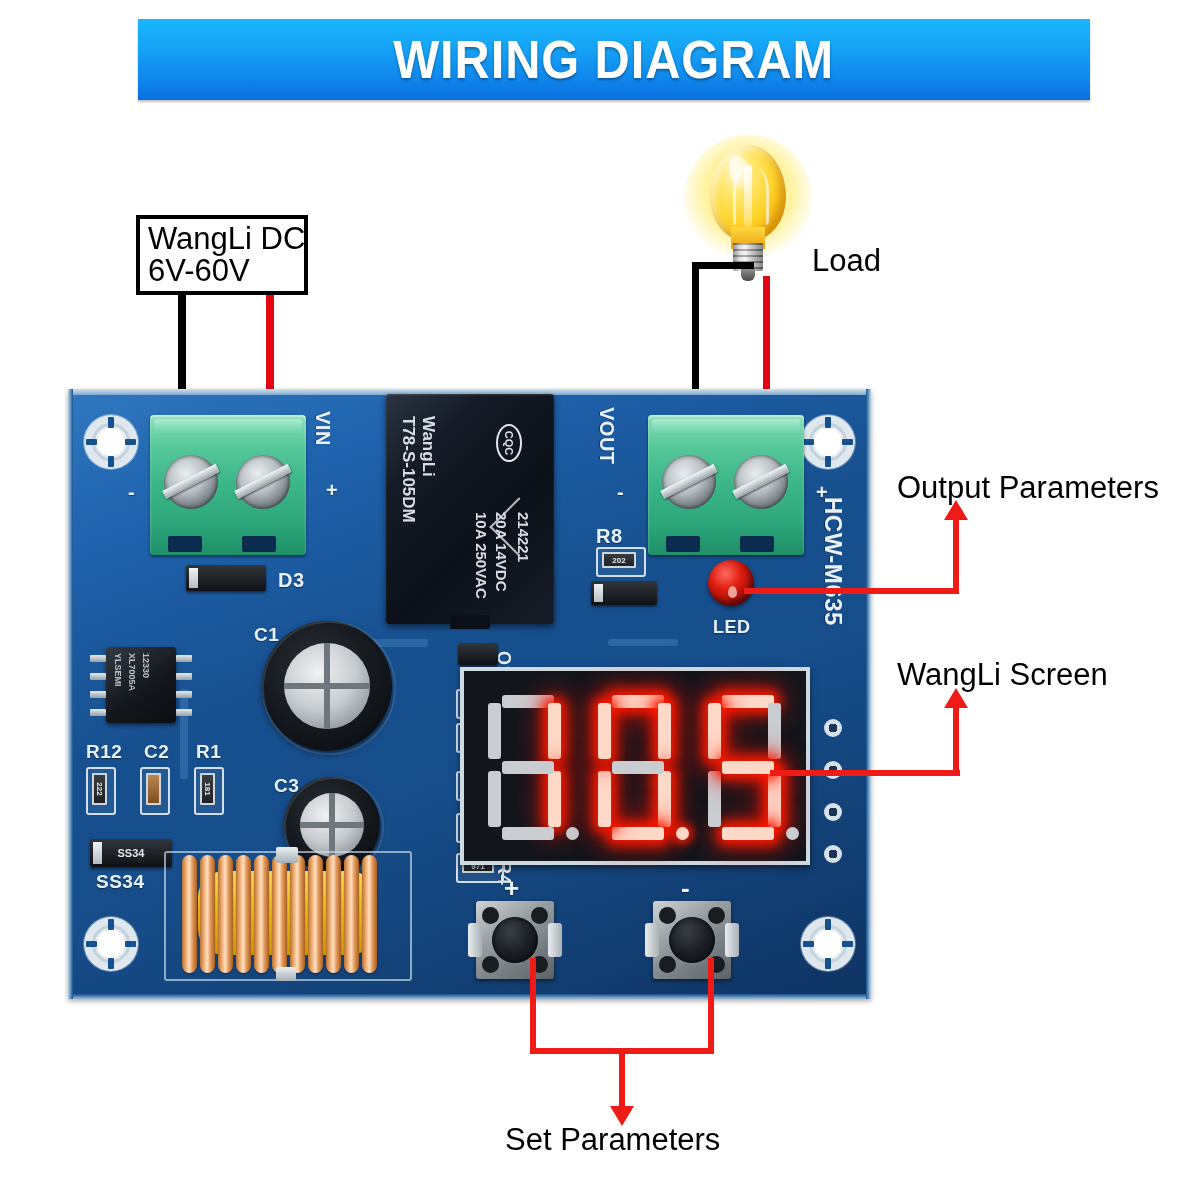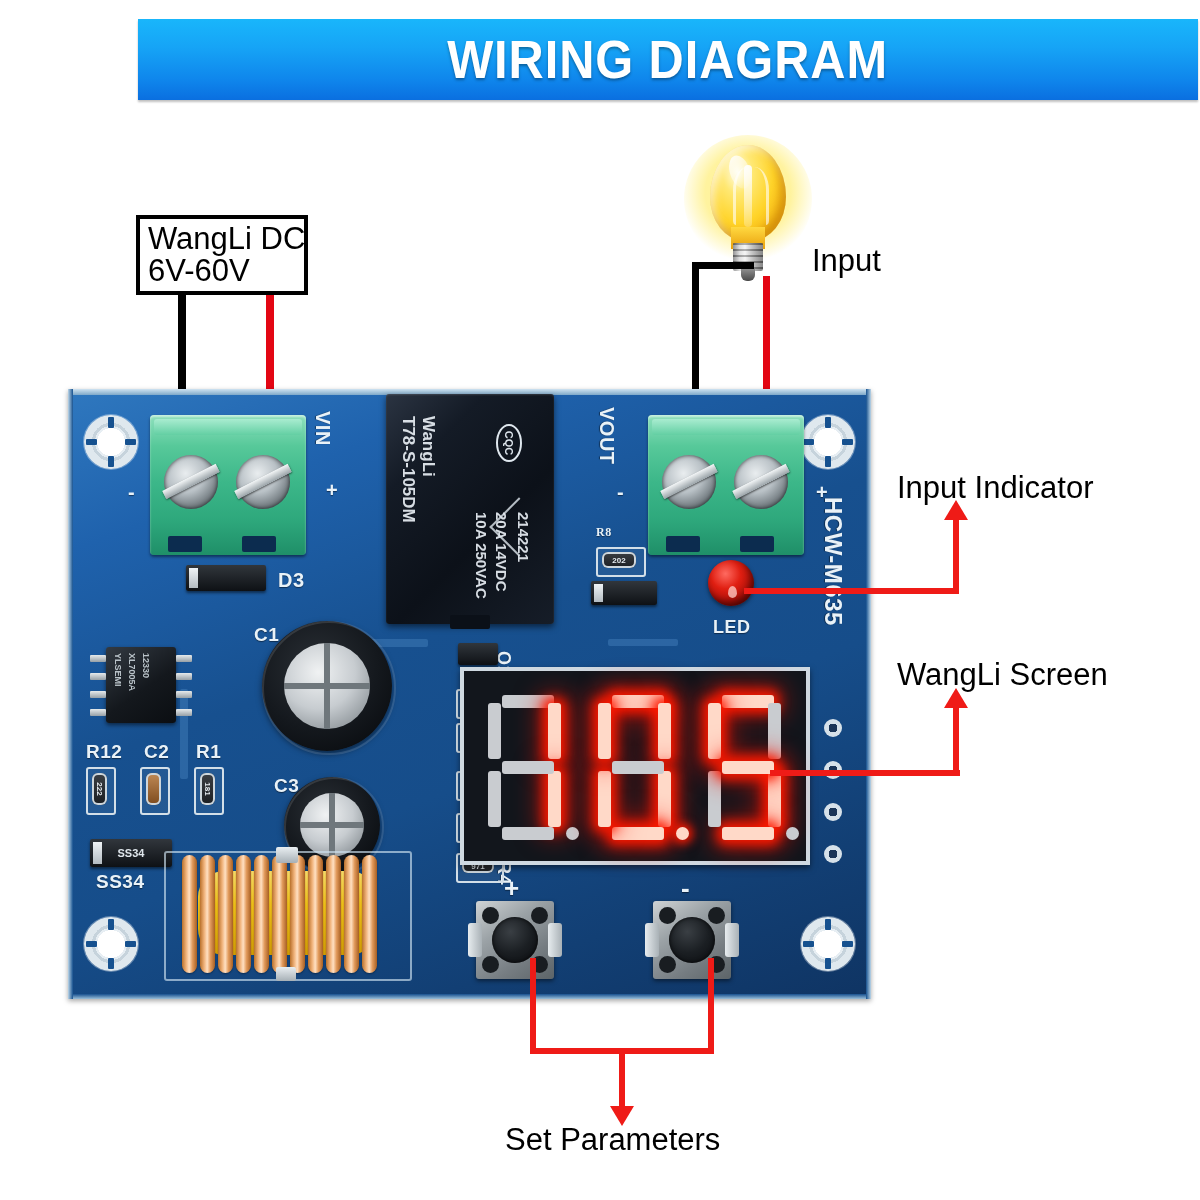--- a/index.html
+++ b/index.html
@@ -3,21 +3,21 @@
 <meta charset="utf-8">
 <title>Wiring Diagram</title>
 <style>
   html,body{margin:0;padding:0;background:#ffffff;}
   body{width:1200px;height:1200px;position:relative;overflow:hidden;
        font-family:"Liberation Sans",sans-serif;}
 
   .abs{position:absolute;}
 
   
-  #banner{left:138px;top:19px;width:1060px;height:81px;
+  #banner{left:138px;top:19px;width:952px;height:81px;
           background:linear-gradient(180deg,#19b6fb 0%,#16a4f6 35%,#0f86ec 75%,#0a6fe0 100%);
           box-shadow:0 2px 2px rgba(0,0,0,.25);
           display:flex;align-items:center;justify-content:center;}
   #banner-title{color:#ffffff;font-size:53px;font-weight:bold;letter-spacing:1px;
           font-family:"Liberation Sans Narrow","Liberation Sans",sans-serif;
           transform:scaleX(.92);text-shadow:0 2px 3px rgba(0,0,0,.35);white-space:nowrap;}
 
   
   #input-box{left:136px;top:215px;width:172px;height:80px;background:#fff;
              border:4px solid #000;box-sizing:border-box;
@@ -129,21 +129,21 @@
   #ic{position:absolute;left:38px;top:258px;width:70px;height:76px;border-radius:3px;
      background:linear-gradient(145deg,#333a42,#14181d 55%,#0b0e12);
      box-shadow:0 2px 4px rgba(0,0,0,.55);}
   #ic .pin{position:absolute;width:16px;height:7px;border-radius:1px;
      background:linear-gradient(180deg,#e6eaec,#97a0a6);}
   #ic .lbl{position:absolute;left:12px;top:8px;color:#b9c2c8;font-size:9px;font-weight:bold;
      transform:rotate(90deg);transform-origin:left top;white-space:nowrap;line-height:1.35;}
 
   
   .pad{position:absolute;border-radius:3px;border:2px solid #d3dfe8;background:rgba(255,255,255,.06);}
-  .smd{position:absolute;border-radius:6px;
+  .smd{position:absolute;border-radius:1px;
      background:linear-gradient(180deg,#3b3f44,#1b1e22);
      box-shadow:inset 0 0 0 2px #cdd6dc;}
   .smd span{position:absolute;left:0;right:0;top:50%;transform:translateY(-50%) rotate(90deg);
      color:#e7edf2;font-size:8px;text-align:center;font-weight:bold;}
   .smd.h span{transform:translateY(-50%);}
   .diode{position:absolute;border-radius:2px;
      background:linear-gradient(180deg,#31363c,#0e1115);box-shadow:0 2px 3px rgba(0,0,0,.5);}
   .diode .band{position:absolute;left:3px;top:3px;bottom:3px;width:9px;
      background:linear-gradient(180deg,#eff3f5,#b4bcc2);}
   .diode .t{position:absolute;left:0;right:0;top:50%;transform:translateY(-50%);
@@ -214,21 +214,21 @@
   <div class="bulb-glow"></div>
   <div class="bulb-glass">
     <div class="bulb-hl"></div>
   </div>
   <div class="bulb-fil"></div>
   <div class="bulb-fil2"></div>
   <div class="bulb-neck"></div>
   <div class="bulb-base"></div>
   <div class="bulb-tip"></div>
 </div>
-<div class="abs anno" style="left:812px;top:243px;">Input</div>
+<div class="abs anno" style="left:812px;top:243px;">Load</div>
 
 <div class="abs wire-black" style="left:692px;top:262px;width:62px;height:7px;"></div>
 <div class="abs wire-black" style="left:692px;top:262px;width:7px;height:215px;"></div>
 <div class="abs wire-red" style="left:763px;top:276px;width:7px;height:200px;"></div>
 
 <div class="abs" id="pcb">
   <div class="edge-top"></div>
   <div class="edge-bot"></div>
   <div class="edge-l"></div>
   <div class="edge-r"></div>
@@ -299,21 +299,21 @@
   </div>
   <div class="silk rot big" style="left:550px;top:18px;">VOUT</div>
   <div class="silk big" style="left:549px;top:92px;">-</div>
   <div class="silk big" style="left:748px;top:92px;">+</div>
   <div class="silk rot" style="left:779px;top:108px;font-size:24px;">HCW-M635</div>
 
   <div class="pad" style="left:528px;top:158px;width:46px;height:26px;"></div>
   <div class="smd h" style="left:534px;top:163px;width:34px;height:16px;">
       <span>202</span>
     </div>
-  <div class="silk" style="left:528px;top:136px;font-size:12px;font-family:Liberation Serif, serif;">R8</div>
+  <div class="silk" style="left:528px;top:136px;font-size:20px;">R8</div>
   <div class="diode" style="left:523px;top:192px;width:66px;height:24px;">
     <div class="band"></div>
   </div>
   <div id="led"></div>
   <div class="silk" style="left:645px;top:228px;font-size:18px;">LED</div>
 
   <div id="ic">
     <div class="pin" style="left:-16px;top:8px;"></div>
     <div class="pin" style="left:-16px;top:26px;"></div>
     <div class="pin" style="left:-16px;top:44px;"></div>
@@ -461,21 +461,21 @@
     <div class="w" style="left:114px;"></div>
     <div class="w" style="left:132px;"></div>
     <div class="w" style="left:150px;"></div>
     <div class="w" style="left:168px;"></div>
     <div class="w" style="left:186px;"></div>
     <div class="lead" style="left:100px;top:-12px;width:22px;height:16px;"></div>
     <div class="lead" style="left:100px;bottom:-10px;width:20px;height:14px;"></div>
   </div>
 </div>
 
-<div class="abs anno" style="left:897px;top:470px;">Input Indicator</div>
+<div class="abs anno" style="left:897px;top:470px;">Output Parameters</div>
 <div class="abs ar" style="left:744px;top:588px;width:215px;height:6px;"></div>
 <div class="abs ar" style="left:953px;top:518px;width:6px;height:76px;"></div>
 <div class="abs arrow-up" style="left:944px;top:500px;"></div>
 
 <div class="abs anno" style="left:897px;top:657px;">WangLi Screen</div>
 <div class="abs ar" style="left:770px;top:770px;width:190px;height:6px;"></div>
 <div class="abs ar" style="left:953px;top:706px;width:6px;height:70px;"></div>
 <div class="abs arrow-up" style="left:944px;top:688px;"></div>
 
 <div class="abs ar" style="left:530px;top:958px;width:6px;height:94px;"></div>

